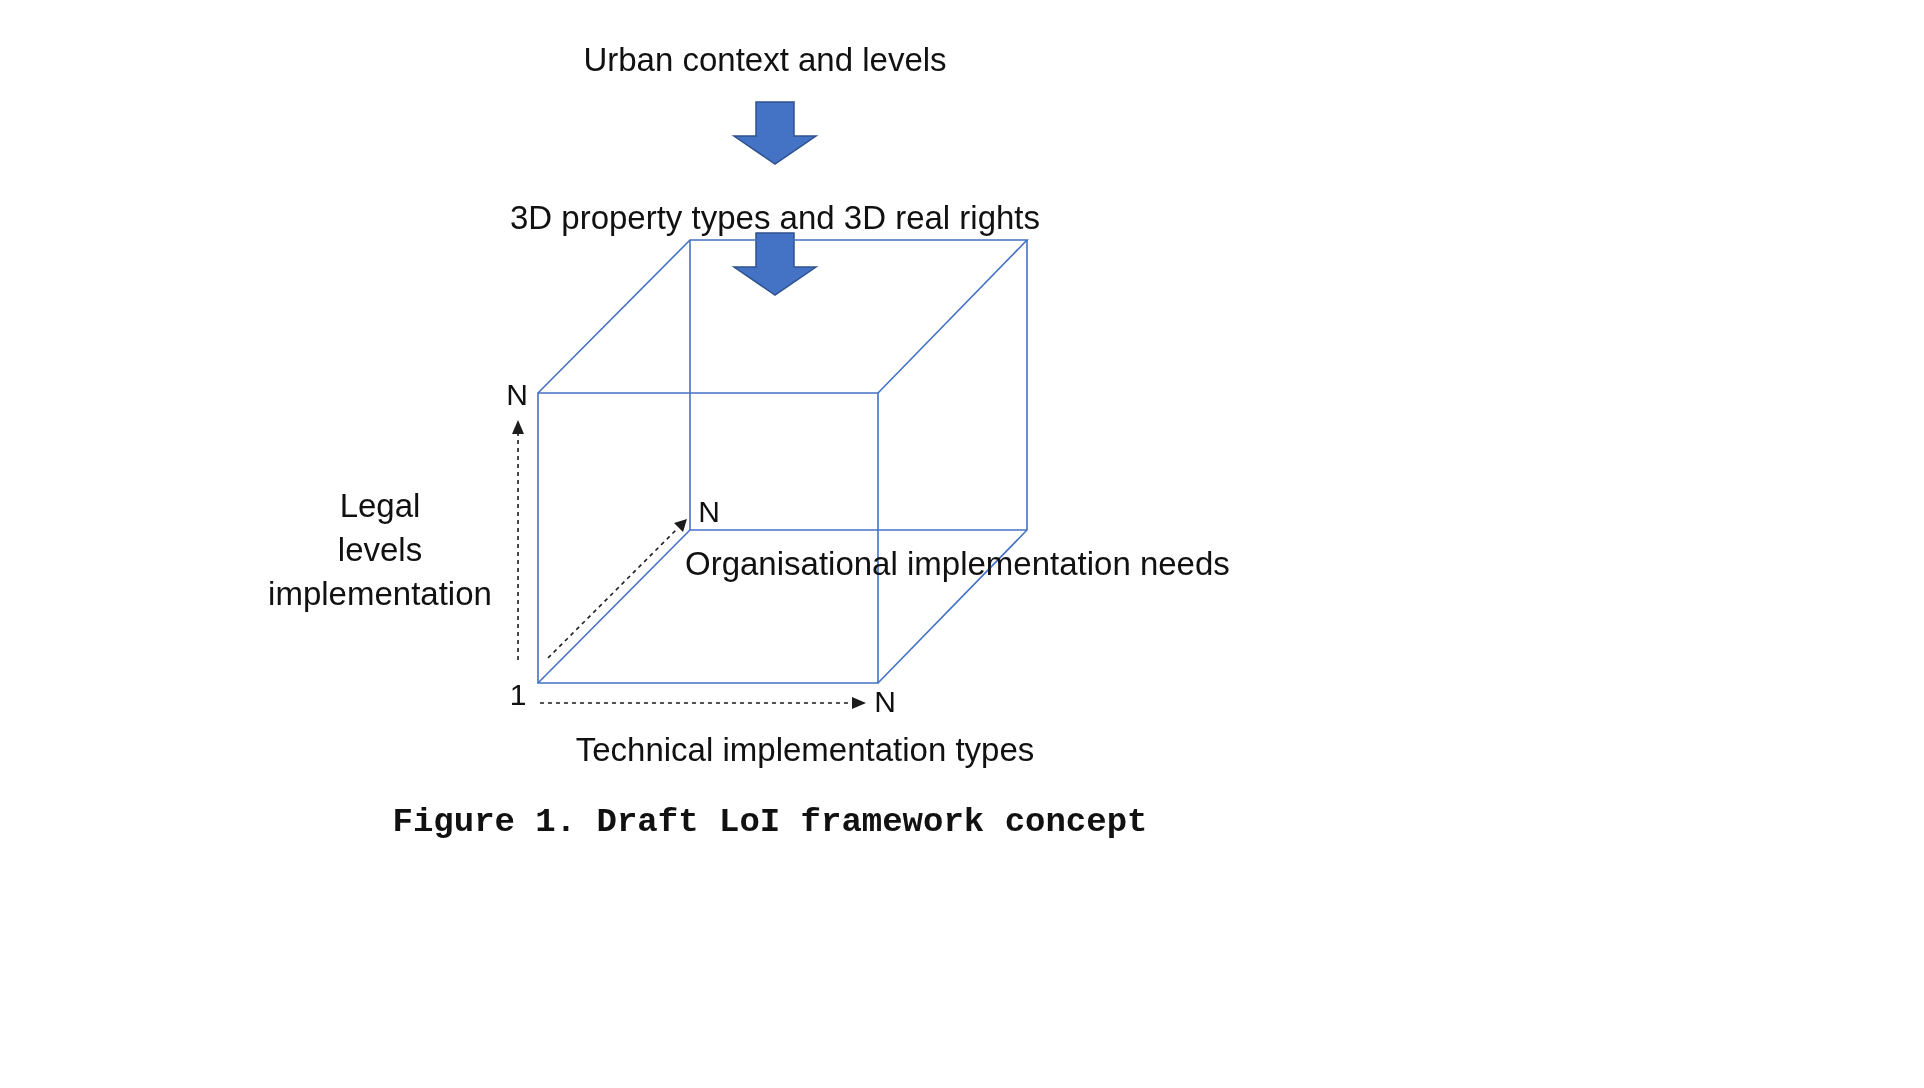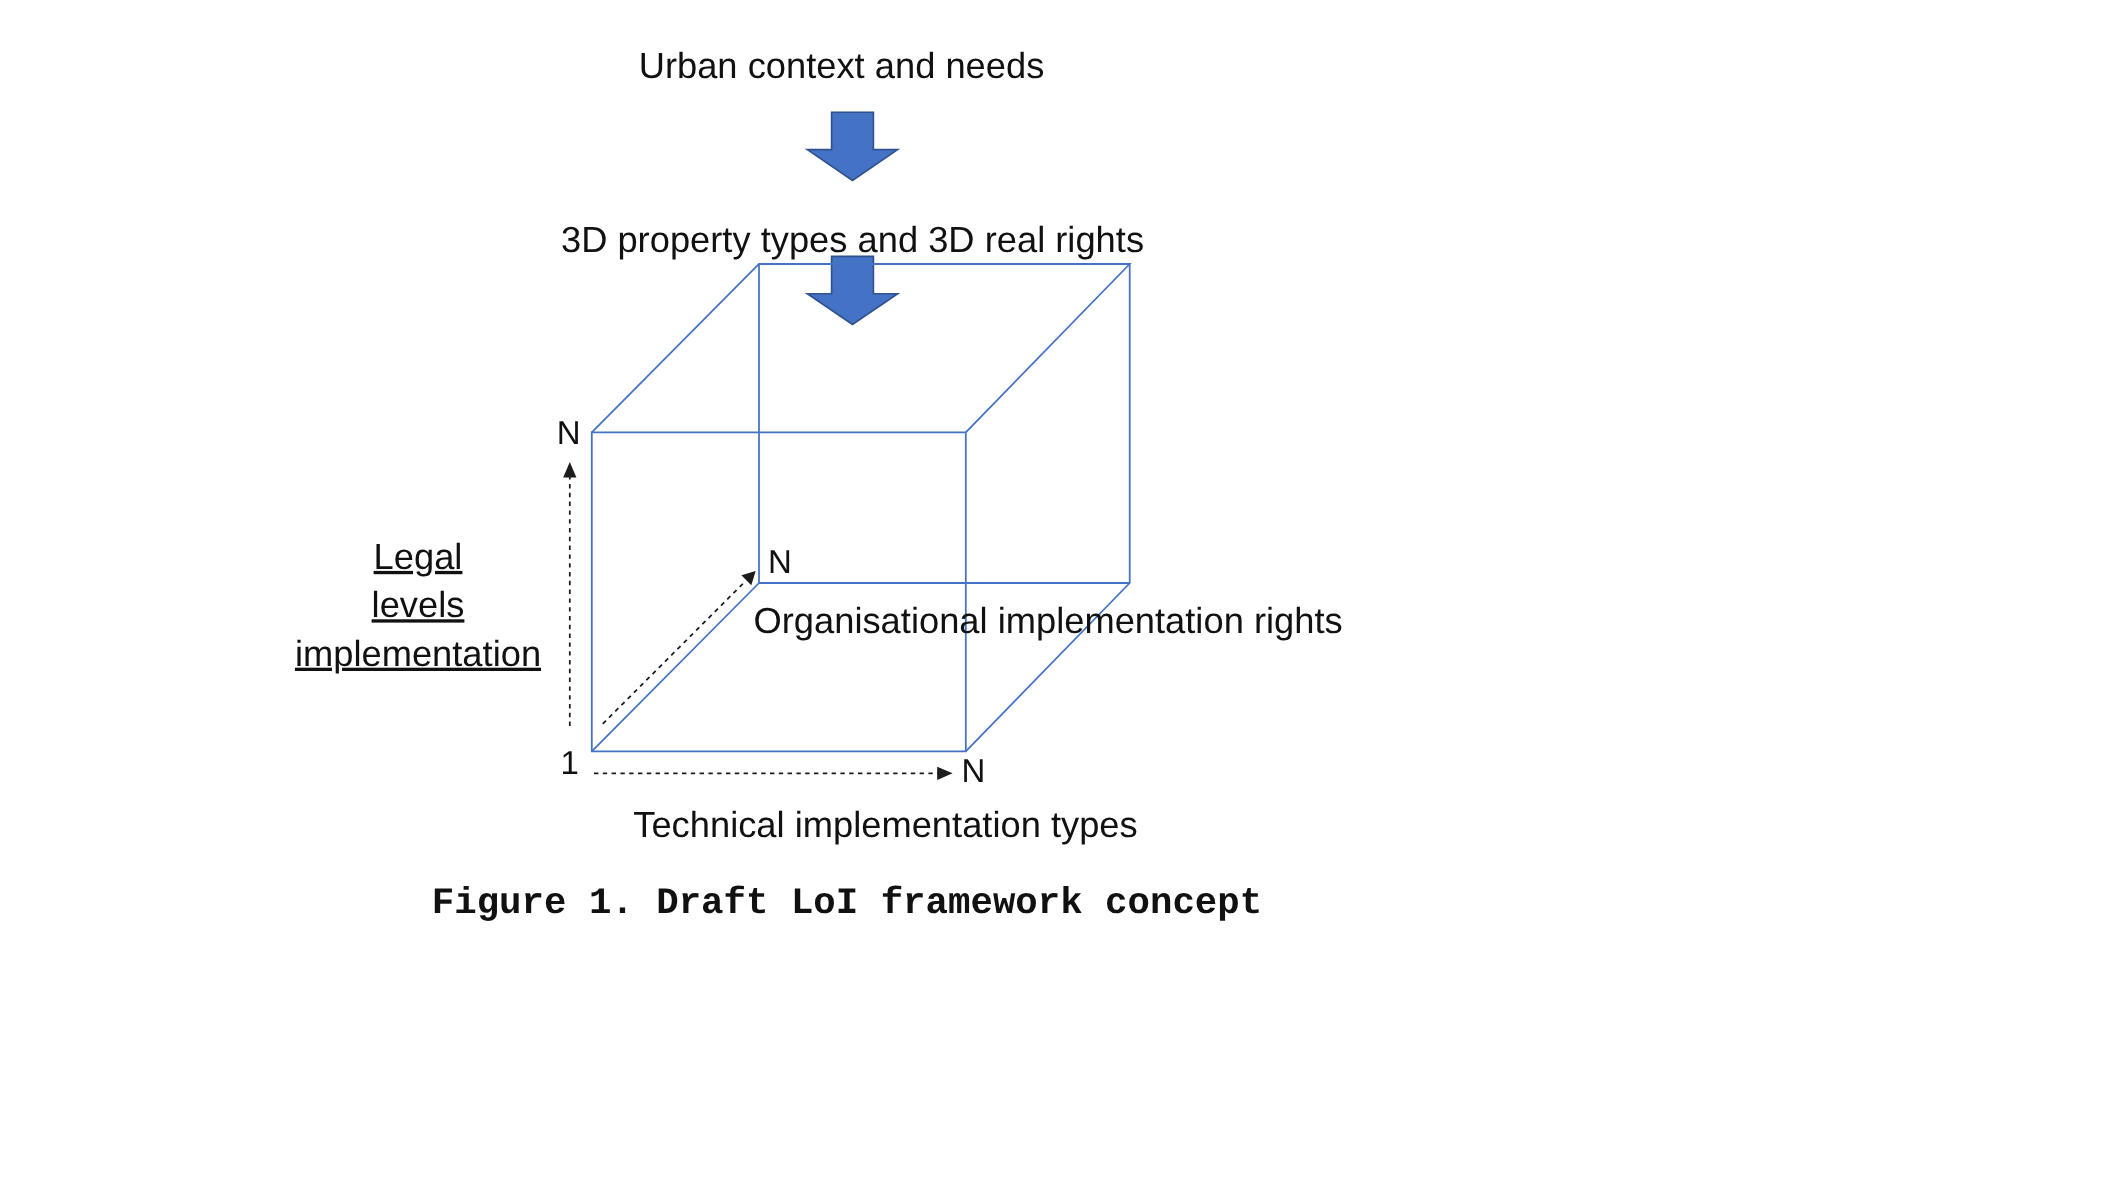--- a/index.html
+++ b/index.html
@@ -11,21 +11,21 @@
   *{margin:0;padding:0;box-sizing:border-box;}
   html,body{width:1924px;height:1088px;background:#ffffff;}
   body{position:relative;overflow:hidden;font-family:"Liberation Sans", sans-serif;color:var(--text);}
   .stage{position:absolute;inset:0;}
   svg.layer{position:absolute;top:0;left:0;}
   .lbl{position:absolute;white-space:nowrap;color:var(--text);}
   .lbl-flow{font-size:33px;transform:translateX(-50%);}
   .lbl-axis{font-size:33px;}
   .lbl-tick{font-size:30px;transform:translateX(-50%);}
   .legal-block{position:absolute;left:380px;top:484px;transform:translateX(-50%);
-               text-align:center;font-size:33px;line-height:44px;text-decoration:underline;}
+               text-align:center;font-size:33px;line-height:44px;}
   .caption{position:absolute;left:770px;top:803px;transform:translateX(-50%);
            font-family:Liberation Mono, monospace;font-weight:bold;font-size:34px;white-space:nowrap;}
   .cube-line{stroke:var(--cube-line);fill:none;stroke-width:1.6;}
   .block-arrow{fill:var(--shape-blue);stroke:var(--shape-blue-dark);stroke-width:1.5;}
   .dash-axis{stroke:#1c1c1c;stroke-width:1.6;stroke-dasharray:4 4;fill:none;}
   .axis-head{fill:#1c1c1c;stroke:none;}
 </style>
 </head>
 <body>
 
@@ -65,35 +65,35 @@
       <line class="dash-axis" x1="548" y1="658" x2="676" y2="530"></line>
       <polygon class="axis-head" points="687,519 674,523 683,532"></polygon>
     </g>
 
     <g>
       <line class="dash-axis" x1="540" y1="703" x2="854" y2="703"></line>
       <polygon class="axis-head" points="866,703 852,697 852,709"></polygon>
     </g>
   </svg>
 
-  <div class="lbl lbl-flow" style="left:765px;top:41px;">Urban context and needs</div>
+  <div class="lbl lbl-flow" style="left:765px;top:41px;">Urban context and levels</div>
 
   <div class="lbl lbl-flow" style="left:775px;top:171px;margin-top:28px;">3D property types and 3D real rights</div>
 
   <div class="legal-block">
     <div>Legal</div>
     <div>levels</div>
     <div>implementation</div>
   </div>
 
   <div class="lbl lbl-tick" style="left:517px;top:378px;">N</div>
 
   <div class="lbl lbl-tick" style="left:709px;top:495px;">N</div>
 
-  <div class="lbl lbl-axis" style="left:685px;top:545px;">Organisational implementation rights</div>
+  <div class="lbl lbl-axis" style="left:685px;top:545px;">Organisational implementation needs</div>
 
   <div class="lbl lbl-tick" style="left:518px;top:678px;">1</div>
 
   <div class="lbl lbl-tick" style="left:885px;top:685px;">N</div>
 
   <div class="lbl lbl-flow" style="left:805px;top:731px;">Technical implementation types</div>
 
   <div class="caption">Figure 1. Draft LoI framework concept</div>
 
 </div>

